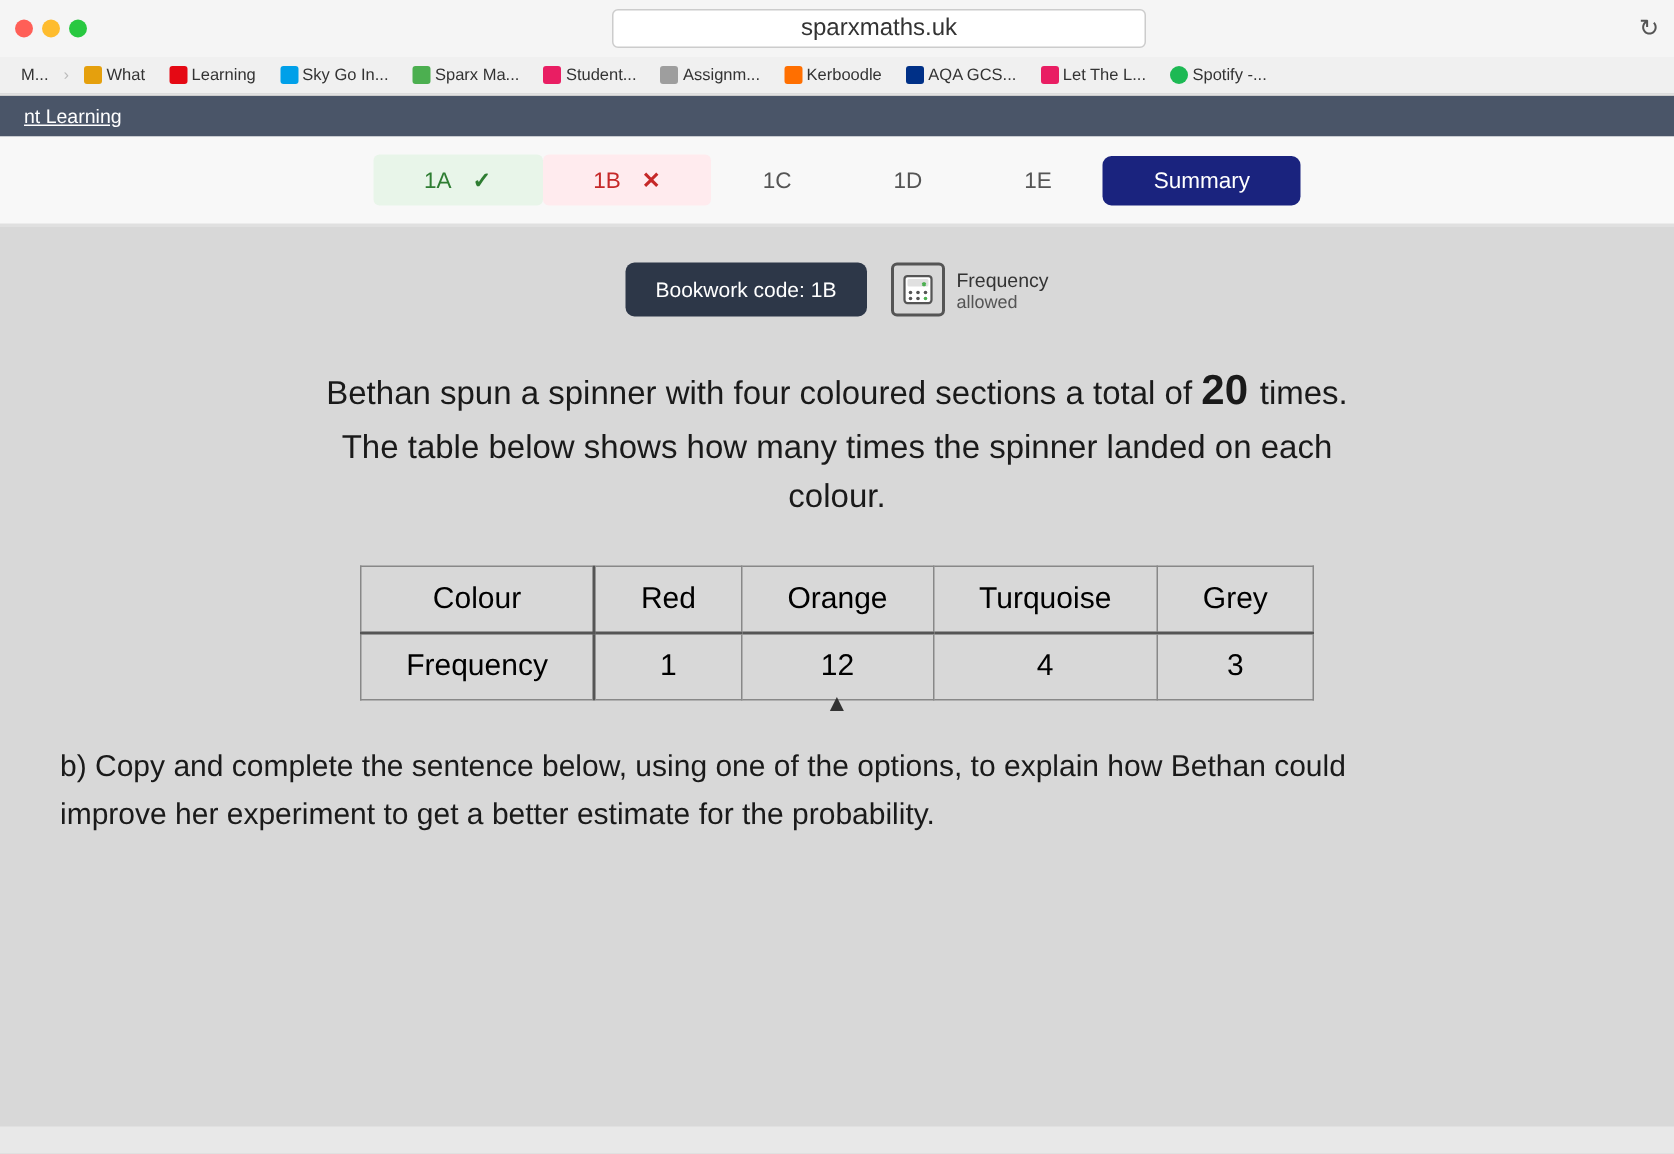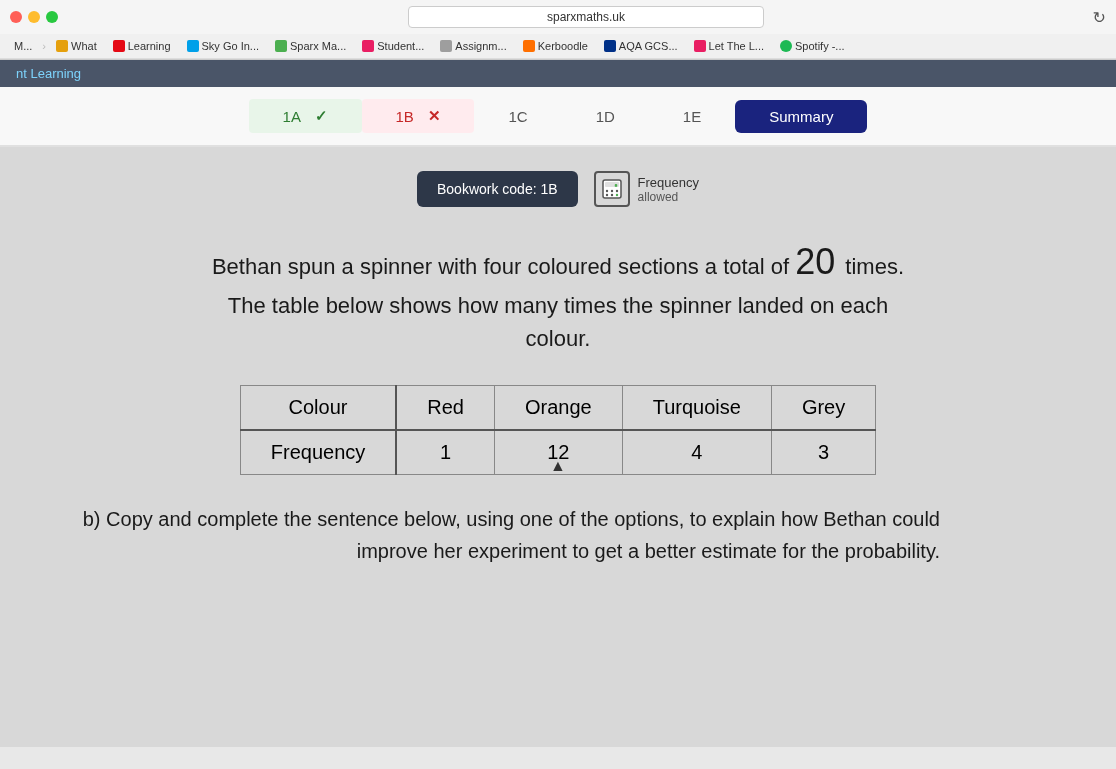--- a/index.html
+++ b/index.html
@@ -34,21 +34,21 @@
       background: #ccc;
       border: none;
     }
     .address-bar {
       flex: 1;
       text-align: center;
       background: white;
       border: 1px solid #ccc;
       border-radius: 4px;
       padding: 3px 10px;
-      font-size: 12px;
+      font-size: 16px;
       color: #333;
       max-width: 400px;
       margin: 0 auto;
     }
     .bookmarks-bar {
       display: flex;
       align-items: center;
       padding: 4px 8px;
       gap: 4px;
       background: #f0f0f0;
@@ -70,23 +70,24 @@
     .bm-icon {
       width: 12px; height: 12px;
       border-radius: 2px;
       display: inline-block;
       flex-shrink: 0;
     }
 
     
     .app-header {
       background: #4a5568;
-      color: #7dd3fc;
+      color: #ffffff;
       padding: 6px 16px;
       font-size: 13px;
+      text-decoration: underline;
     }
 
     
     .tab-bar {
       background: #f8f8f8;
       display: flex;
       justify-content: center;
       align-items: center;
       padding: 12px 0;
       gap: 0;
@@ -167,22 +168,22 @@
       text-align: center;
       font-size: 22px;
       line-height: 1.5;
       margin-bottom: 30px;
       color: #1a1a1a;
       max-width: 900px;
       margin-left: auto;
       margin-right: auto;
     }
     .question-text .big-num {
-      font-size: 36px;
-      font-weight: normal;
+      font-size: 28px;
+      font-weight: bold;
     }
 
     
     .table-container {
       display: flex;
       justify-content: center;
       margin-bottom: 28px;
     }
     table {
       border-collapse: collapse;
@@ -369,16 +370,16 @@
         <td>1</td>
         <td>12</td>
         <td>4</td>
         <td>3</td>
       </tr>
     </tbody>
       </table>
   </div>
 
   <div class="sub-question">
-    <p style="text-align:right;margin-top:20px;">b) Copy and complete the sentence below, using one of the options, to explain how Bethan could improve her experiment to get a better estimate for the probability.</p>
+    <p style="text-align:left;margin-top:20px;">b) Copy and complete the sentence below, using one of the options, to explain how Bethan could improve her experiment to get a better estimate for the probability.</p>
   </div>
 
 </div>
 
 </body></html>

